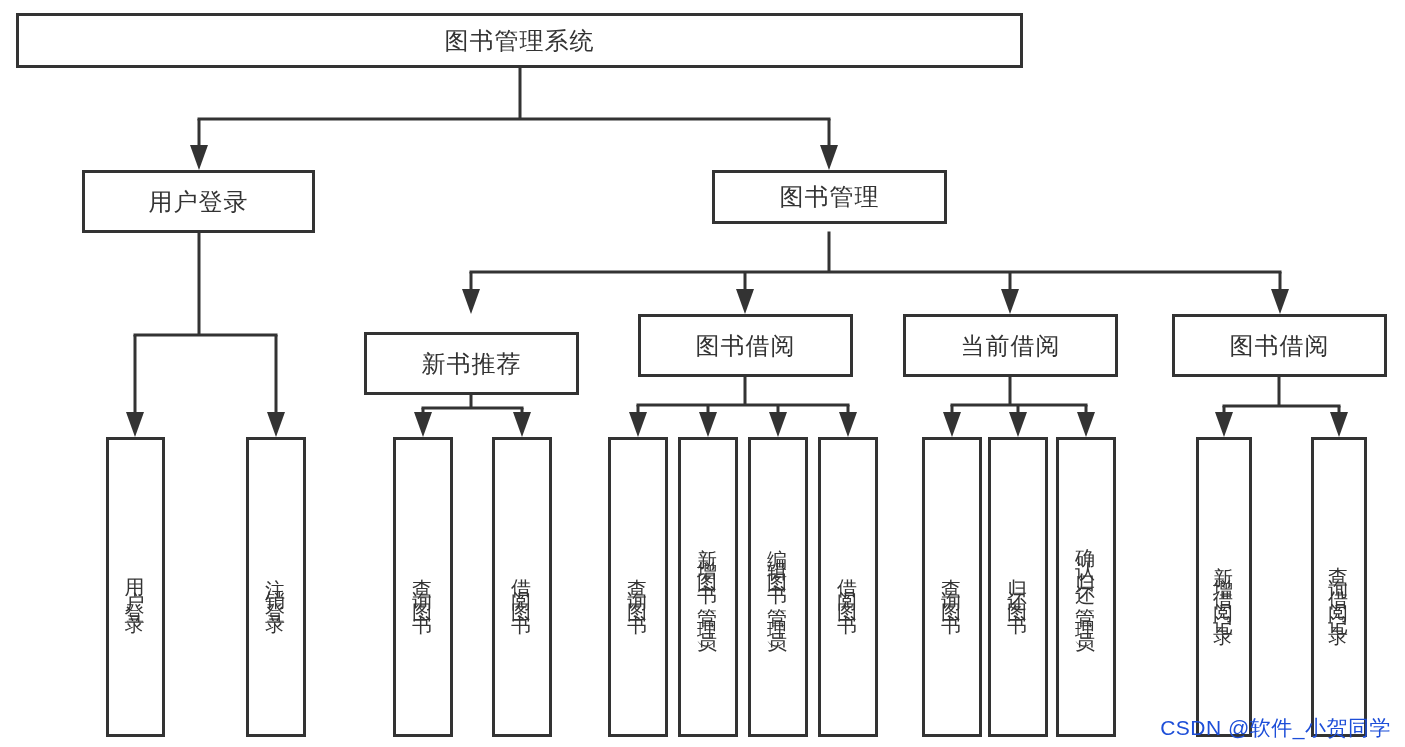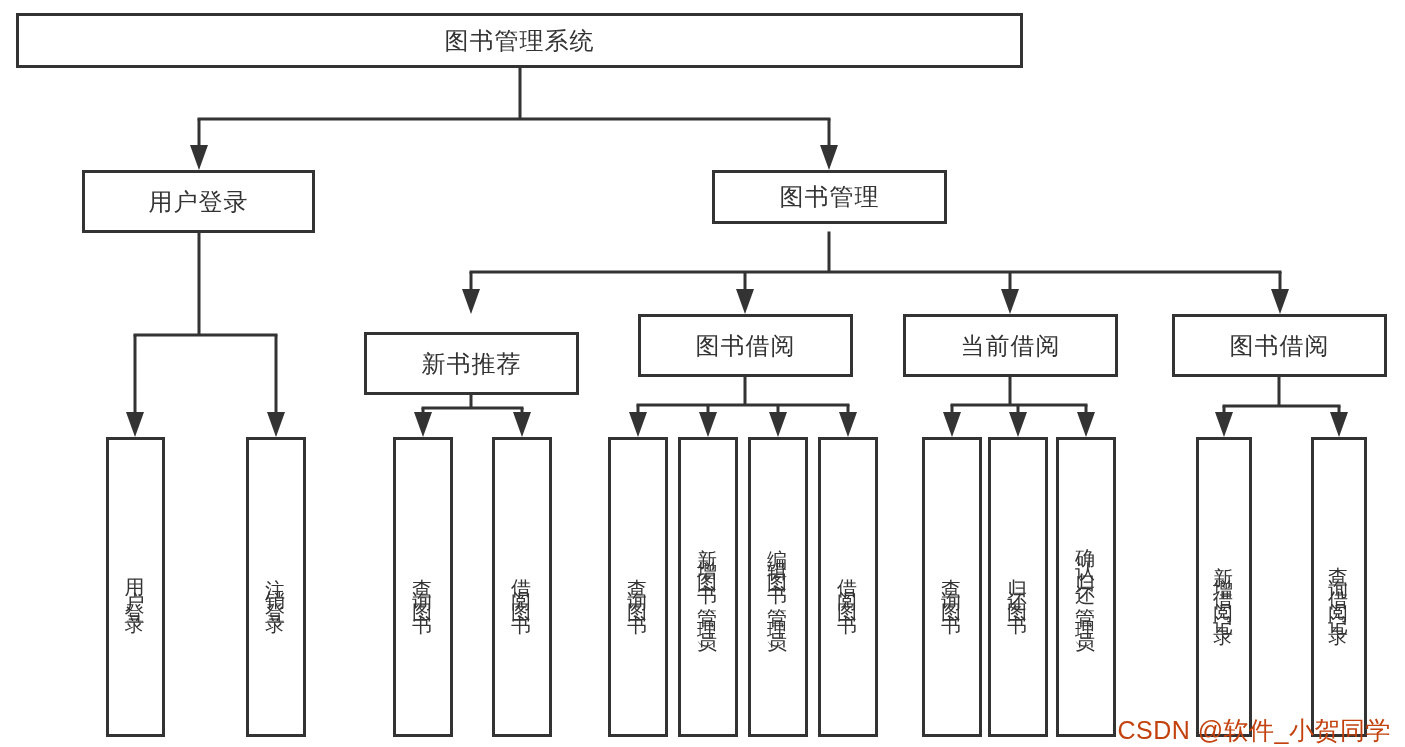--- a/index.html
+++ b/index.html
@@ -24,22 +24,22 @@
     writing-mode:vertical-rl;
     text-orientation:mixed;
     font-size:20px;
     letter-spacing:12px;
     color:#333333;
     white-space:nowrap;
   }
   #watermark{
     position:absolute;
     top:714px;right:14px;
-    font-size:25px;
-    color:#c2410c;
+    font-size:21px;
+    color:#1d4ed8;
     letter-spacing:0.5px;
     white-space:nowrap;
   }
 </style>
 </head>
 <body>
 
 <div id="stage">
 
   <svg id="wires" viewBox="0 0 1405 747" fill="none" stroke="#333333" stroke-width="3">

